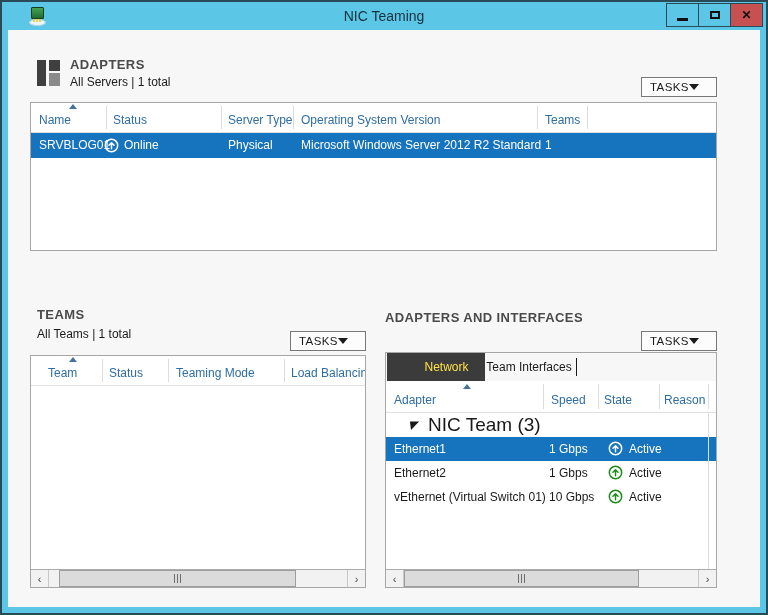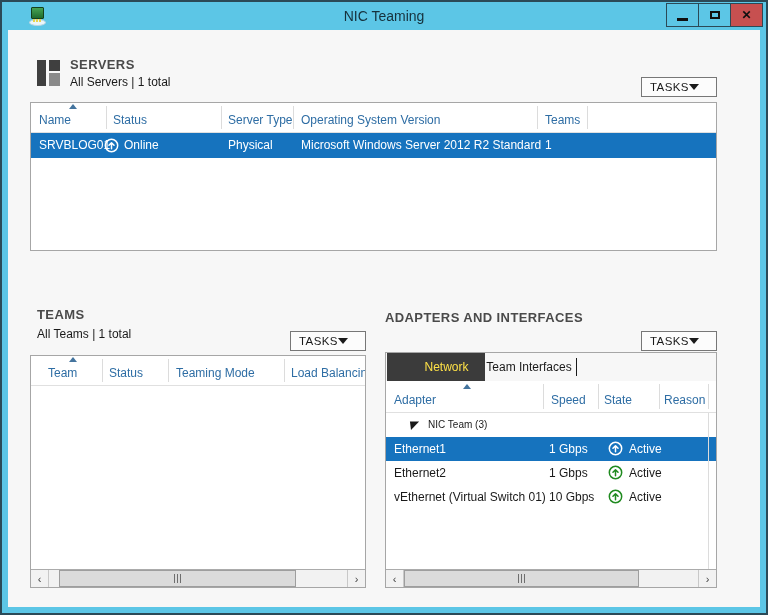--- a/index.html
+++ b/index.html
@@ -48,21 +48,21 @@
   .row.selected{background:#1673be;color:#fff;}
   .cell{position:absolute;top:0;height:25px;line-height:25px;white-space:nowrap;}
   .status-icon{position:absolute;top:5px;width:15px;height:15px;}
   .status-icon.green{color:#1f8a1f;}
   .status-icon.white{color:#fff;}
   
   .tabstrip{position:relative;height:28px;background:#f7f7f7;overflow:hidden;}
   .tab{position:absolute;top:0;height:28px;line-height:28px;text-align:center;cursor:default;}
   .tab.active{background:#3b3b3b;color:#fde047;padding-left:21px;}
   .tab-sep{position:absolute;top:5px;width:1px;height:18px;background:#1a1a1a;}
-  .group-row{position:relative;height:24px;line-height:24px;font-size:10px;cursor:default;text-decoration:underline;}
+  .group-row{position:relative;height:24px;line-height:24px;font-size:19px;cursor:default;text-decoration:underline;}
   .expander{position:absolute;left:23px;top:7px;}
   .body-div{position:absolute;width:1px;background:#dcdcdc;}
   
   .hscroll{position:absolute;left:0;right:0;bottom:0;height:18px;background:#f2f2f2;border-top:1px solid #ababab;display:flex;}
   .sb-btn{width:18px;height:17px;background:#f2f2f2;display:flex;align-items:center;justify-content:center;color:#444;font-size:11px;cursor:default;}
   .sb-btn.left{border-right:1px solid #c8c8c8;}
   .sb-btn.right{border-left:1px solid #c8c8c8;}
   .sb-track{flex:1;position:relative;}
   .sb-thumb{position:absolute;top:0;height:17px;background:#dbdbdb;border:1px solid #9e9e9e;display:flex;align-items:center;justify-content:center;cursor:default;}
   .grip{width:8px;height:9px;background:repeating-linear-gradient(90deg,#6e6e6e 0 1px,transparent 1px 3px);}
@@ -101,21 +101,21 @@
     </div>
   </div>
 
   <div class="content">
 
     <div class="servers-icon">
       <span class="b1"></span>
       <span class="b2"></span>
       <span class="b3"></span>
     </div>
-    <div class="section-title" style="left:62px;top:27px;">SERVERS</div>
+    <div class="section-title" style="left:62px;top:27px;">ADAPTERS</div>
     <div class="section-sub" style="left:62px;top:45px;">All Servers | 1 total</div>
     <div class="tasks-btn" style="left:633px;top:47px;">
       <span class="lbl">TASKS</span>
       <span class="caret"></span>
     </div>
 
     <div class="panel" style="left:22px;top:72px;width:687px;height:149px;">
       <div class="thead">
         <span class="sort-arrow" style="left:38px;"></span>
         <span class="th" style="left:8px;">Name</span>

